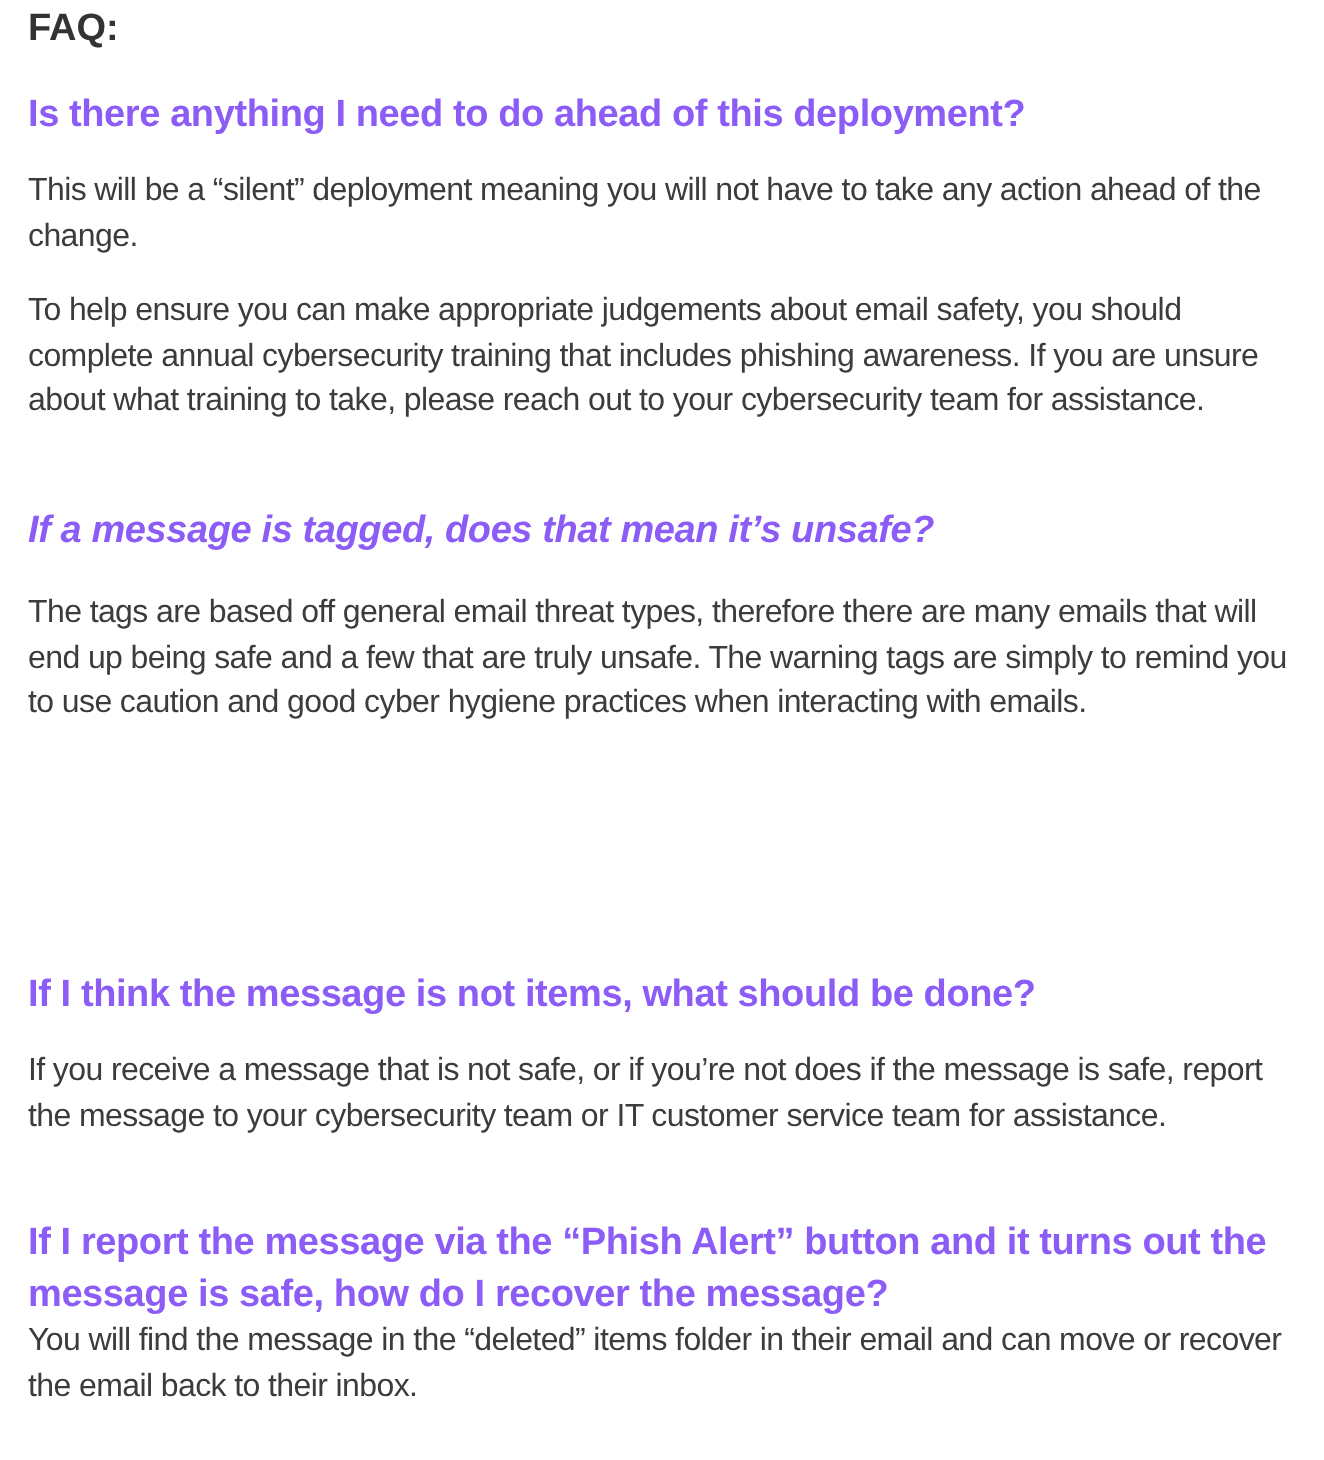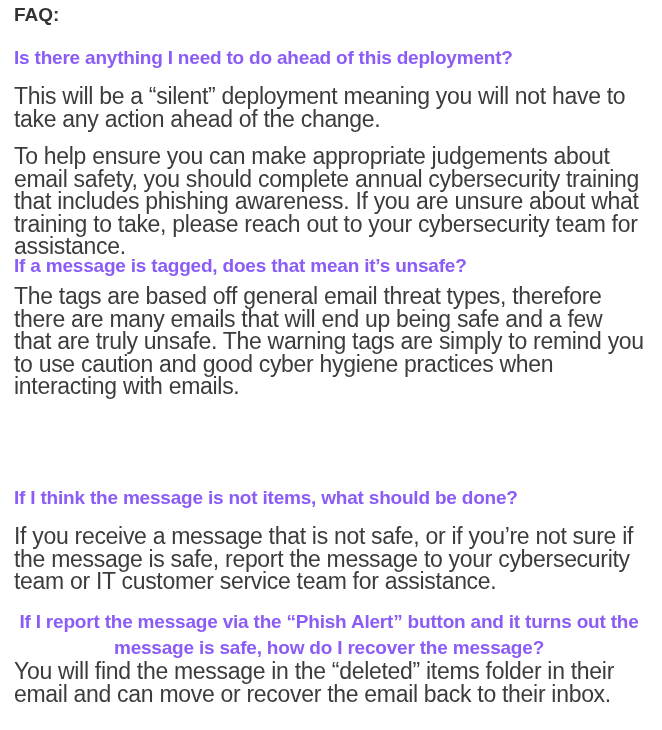--- a/index.html
+++ b/index.html
@@ -36,40 +36,40 @@
       font-weight: bold;
       color: #8b5cf6;
       margin: 0;
       line-height: 26px;
       letter-spacing: -0.2px;
       width: 630px;
     }
     .answer {
       position: absolute;
       left: 14px;
-      font-size: 23px;
+      font-size: 16px;
       color: #3c3c3c;
       margin: 0;
       line-height: 22.5px;
       letter-spacing: -0.3px;
       width: 630px;
     }
   </style>
 </head>
 <body>
 
 <div class="faq">
   <h1 class="faq-title">FAQ:</h1>
 
   <h2 class="question" style="top:45px;">Is there anything I need to do ahead of this deployment?</h2>
   <p class="answer" style="top:85px;">This will be a “silent” deployment meaning you will not have to take any action ahead of the change.</p>
   <p class="answer" style="top:145px;">To help ensure you can make appropriate judgements about email safety, you should complete annual cybersecurity training that includes phishing awareness. If you are unsure about what training to take, please reach out to your cybersecurity team for assistance.</p>
 
-  <h2 class="question" style="top:253px;">If a message is tagged, does that mean it’s unsafe?</h2>
-  <p class="answer" style="top:285px;">The tags are based off general email threat types, therefore there are many emails that will end up being safe and a few that are truly unsafe.  The warning tags are simply to remind you to use caution and good cyber hygiene practices when interacting with emails.</p>
+  <h2 class="question" style="top:253px;font-style:italic;">If a message is tagged, does that mean it’s unsafe?</h2>
+  <p class="answer" style="top:296px;">The tags are based off general email threat types, therefore there are many emails that will end up being safe and a few that are truly unsafe.  The warning tags are simply to remind you to use caution and good cyber hygiene practices when interacting with emails.</p>
 
 
   <h2 class="question" style="top:485px;">If I think the message is not items, what should be done?</h2>
-  <p class="answer" style="top:525px;">If you receive a message that is not safe, or if you’re not sure if the message is safe, report the message to your cybersecurity team or IT customer service team for assistance.</p>
+  <p class="answer" style="top:525px;">If you receive a message that is not safe, or if you’re not does if the message is safe, report the message to your cybersecurity team or IT customer service team for assistance.</p>
 
-  <h2 class="question" style="top:609px;text-align:center;">If I report the message via the “Phish Alert” button and it turns out the message is safe, how do I recover the message?</h2>
+  <h2 class="question" style="top:609px;">If I report the message via the “Phish Alert” button and it turns out the message is safe, how do I recover the message?</h2>
   <p class="answer" style="top:660px;">You will find the message in the “deleted” items folder in their email and can move or recover the email back to their inbox.</p>
 </div>
 
 </body></html>

